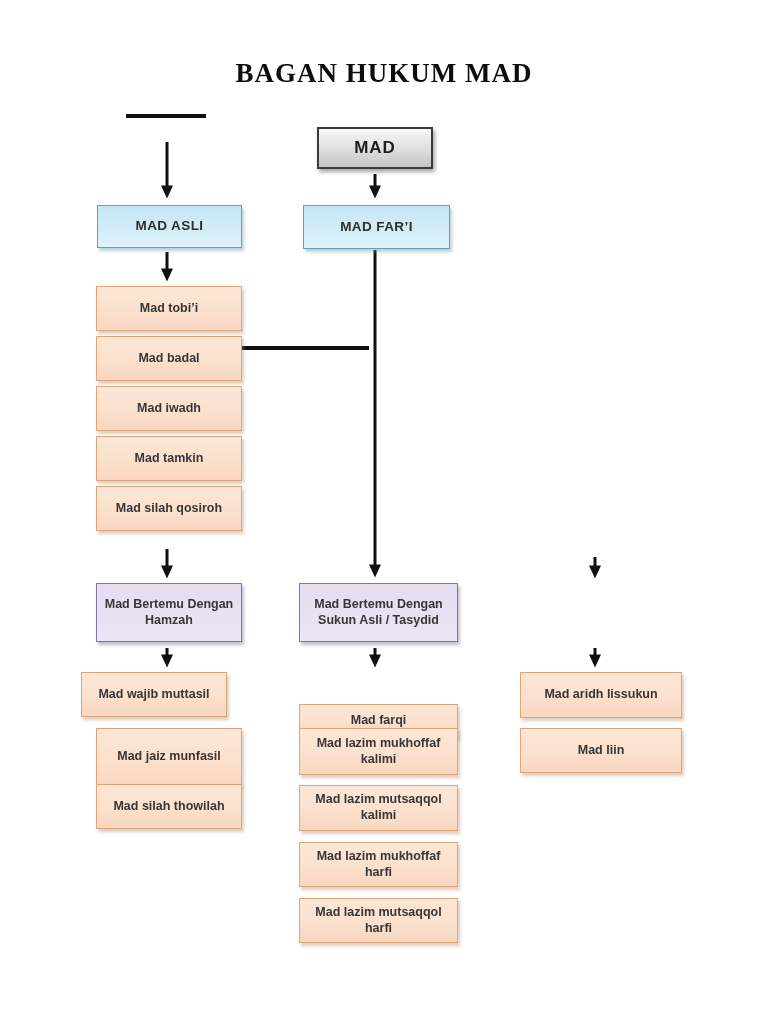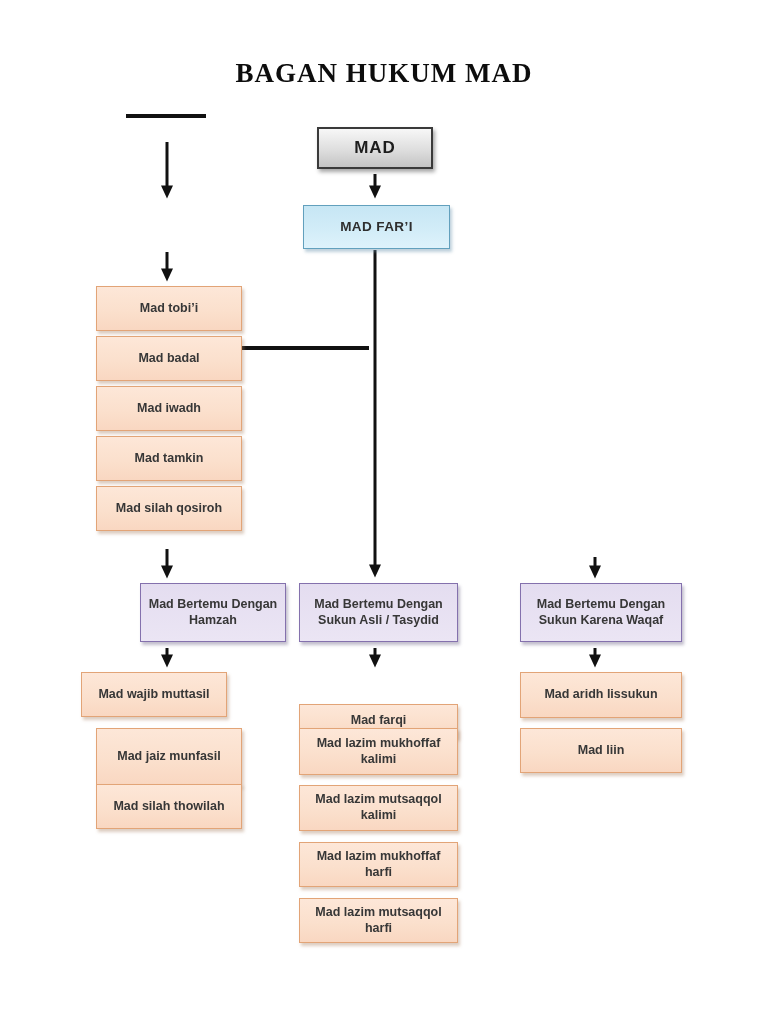--- a/index.html
+++ b/index.html
@@ -30,21 +30,21 @@
   .box.purple{
     background:linear-gradient(180deg,#e4ddf0 0%,#ebe5f4 100%);
     border:1.5px solid #8471ad;font-size:12.5px;
     box-shadow:2px 3px 3px rgba(120,110,145,0.45);
   }
   .box.peach{
     background:linear-gradient(180deg,#fde7d8 0%,#fbe0cd 55%,#f9d7c1 100%);
     border:1.5px solid #e2a477;font-size:12.5px;
     box-shadow:2px 3px 3px rgba(170,130,100,0.4);
   }
-  .pad-lg{padding:4px 7px;margin-left:44px;}
+  .pad-lg{padding:4px 7px;}
   svg.connectors{position:absolute;inset:0;pointer-events:none;}
 </style>
 </head>
 <body>
 
 <div class="page">
 
   <div class="title">BAGAN HUKUM MAD</div>
 
   <svg class="connectors" width="768" height="1024" viewBox="0 0 768 1024">
@@ -61,31 +61,31 @@
     <line x1="126" y1="348" x2="369" y2="348" stroke="#111111" stroke-width="4"></line>
     <line x1="167" y1="549" x2="167" y2="572" stroke="#111111" stroke-width="3" marker-end="url(#ah)"></line>
     <line x1="595" y1="557" x2="595" y2="572" stroke="#111111" stroke-width="3" marker-end="url(#ah)"></line>
     <line x1="167" y1="648" x2="167" y2="661" stroke="#111111" stroke-width="3" marker-end="url(#ah)"></line>
     <line x1="375" y1="648" x2="375" y2="661" stroke="#111111" stroke-width="3" marker-end="url(#ah)"></line>
     <line x1="595" y1="648" x2="595" y2="661" stroke="#111111" stroke-width="3" marker-end="url(#ah)"></line>
   </svg>
 
   <div class="box gray" style="left:317px;top:127px;width:116px;height:42px">MAD</div>
 
+  <div class="box blue" style="left:97px;top:205px;width:145px;height:43px">MAD ASLI</div>
   <div class="box peach" style="left:96px;top:286px;width:146px;height:45px">Mad tobi’i</div>
 
   <div class="box blue" style="left:303px;top:205px;width:147px;height:44px">MAD FAR’I</div>
   <div class="box peach" style="left:96px;top:336px;width:146px;height:45px">Mad badal</div>
   <div class="box peach" style="left:96px;top:386px;width:146px;height:45px">Mad iwadh</div>
   <div class="box peach" style="left:96px;top:436px;width:146px;height:45px">Mad tamkin</div>
   <div class="box peach" style="left:96px;top:486px;width:146px;height:45px">Mad silah qosiroh</div>
 
   <div class="box purple pad-lg" style="left:96px;top:583px;width:146px;height:59px">Mad Bertemu Dengan Hamzah</div>
   <div class="box purple" style="left:299px;top:583px;width:159px;height:59px">Mad Bertemu Dengan Sukun Asli / Tasydid</div>
-  <div class="box purple" style="left:520px;top:583px;width:162px;height:59px">Mad Bertemu Dengan Sukun Karena Waqaf</div>
 
   <div class="box peach" style="left:81px;top:672px;width:146px;height:45px">Mad wajib muttasil</div>
   <div class="box peach" style="left:96px;top:728px;width:146px;height:58px">Mad jaiz munfasil</div>
   <div class="box peach" style="left:96px;top:784px;width:146px;height:45px">Mad silah thowilah</div>
 
   <div class="box peach" style="left:299px;top:704px;width:159px;height:34px">Mad farqi</div>
   <div class="box peach" style="left:299px;top:728px;width:159px;height:47px">Mad lazim mukhoffaf kalimi</div>
   <div class="box peach" style="left:299px;top:785px;width:159px;height:46px">Mad lazim mutsaqqol kalimi</div>
   <div class="box peach" style="left:299px;top:842px;width:159px;height:45px">Mad lazim mukhoffaf harfi</div>
   <div class="box peach" style="left:299px;top:898px;width:159px;height:45px">Mad lazim mutsaqqol harfi</div>

